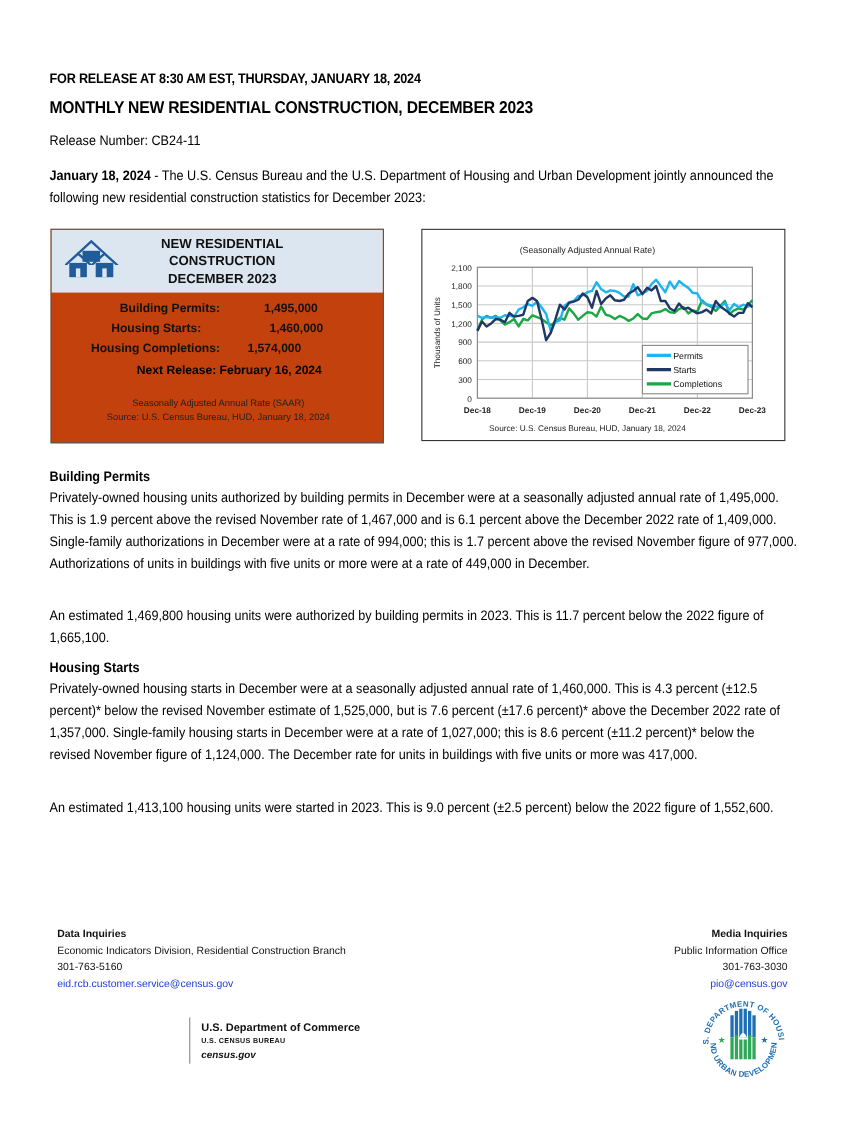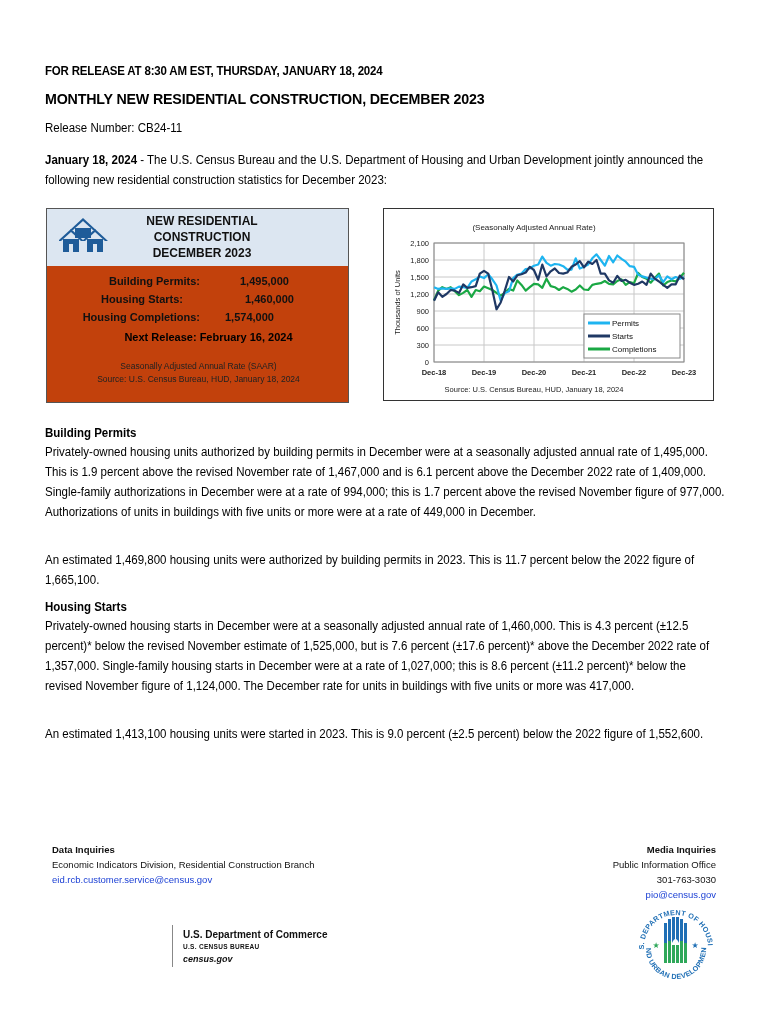--- a/index.html
+++ b/index.html
@@ -155,20 +155,21 @@
   <div class="para" style="top:442px;">Privately-owned housing units authorized by building permits in December were at a seasonally adjusted annual rate of 1,495,000.  This is 1.9 percent above the revised November rate of 1,467,000 and is 6.1 percent above the December 2022 rate of 1,409,000.  Single-family authorizations in December were at a rate of 994,000; this is 1.7 percent above the revised November figure of 977,000.  Authorizations of units in buildings with five units or more were at a rate of 449,000 in December.</div>
   <div class="para" style="top:550px;">An estimated 1,469,800 housing units were authorized by building permits in 2023. This is 11.7 percent below the 2022 figure of 1,665,100.</div>
 
   <div class="section-head" style="top:600px;">Housing Starts</div>
   <div class="para" style="top:616px;">Privately-owned housing starts in December were at a seasonally adjusted annual rate of 1,460,000.  This is 4.3 percent (±12.5 percent)* below the revised November estimate of 1,525,000, but is 7.6 percent (±17.6 percent)* above the December 2022 rate of 1,357,000.  Single-family housing starts in December were at a rate of 1,027,000; this is 8.6 percent (±11.2 percent)* below the revised November figure of 1,124,000. The December rate for units in buildings with five units or more was 417,000.</div>
   <div class="para" style="top:724px;">An estimated 1,413,100 housing units were started in 2023. This is 9.0 percent (±2.5 percent) below the 2022 figure of 1,552,600.</div>
 
   <div class="footer-left">
     <div class="fh">Data Inquiries</div>
     <div>Economic Indicators Division, Residential Construction Branch</div>
+    <div>301-763-5160</div>
     <div class="link">eid.rcb.customer.service@census.gov</div>
   </div>
 
   <div class="footer-right">
     <div class="fh">Media Inquiries</div>
     <div>Public Information Office</div>
     <div>301-763-3030</div>
     <div class="link">pio@census.gov</div>
   </div>
 

